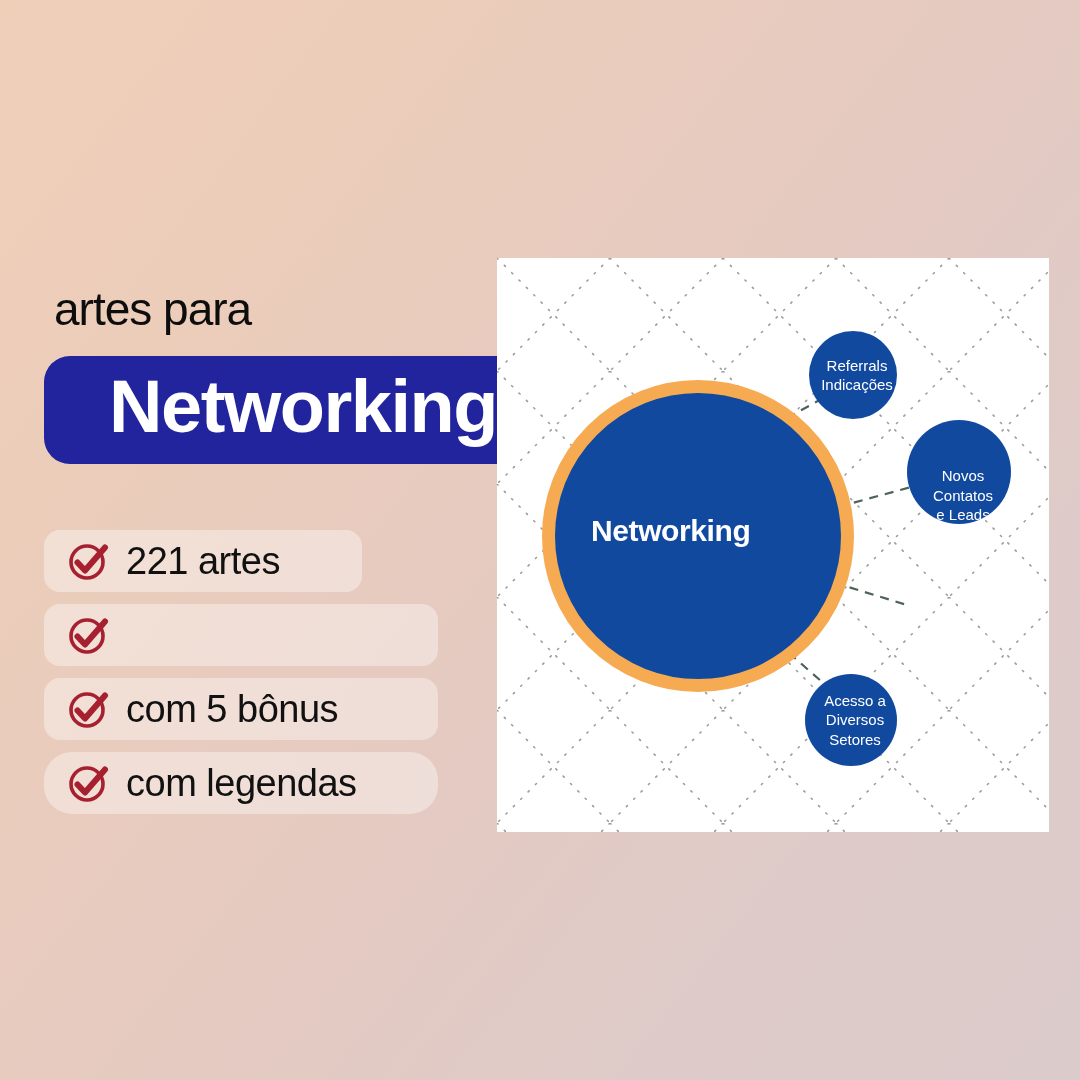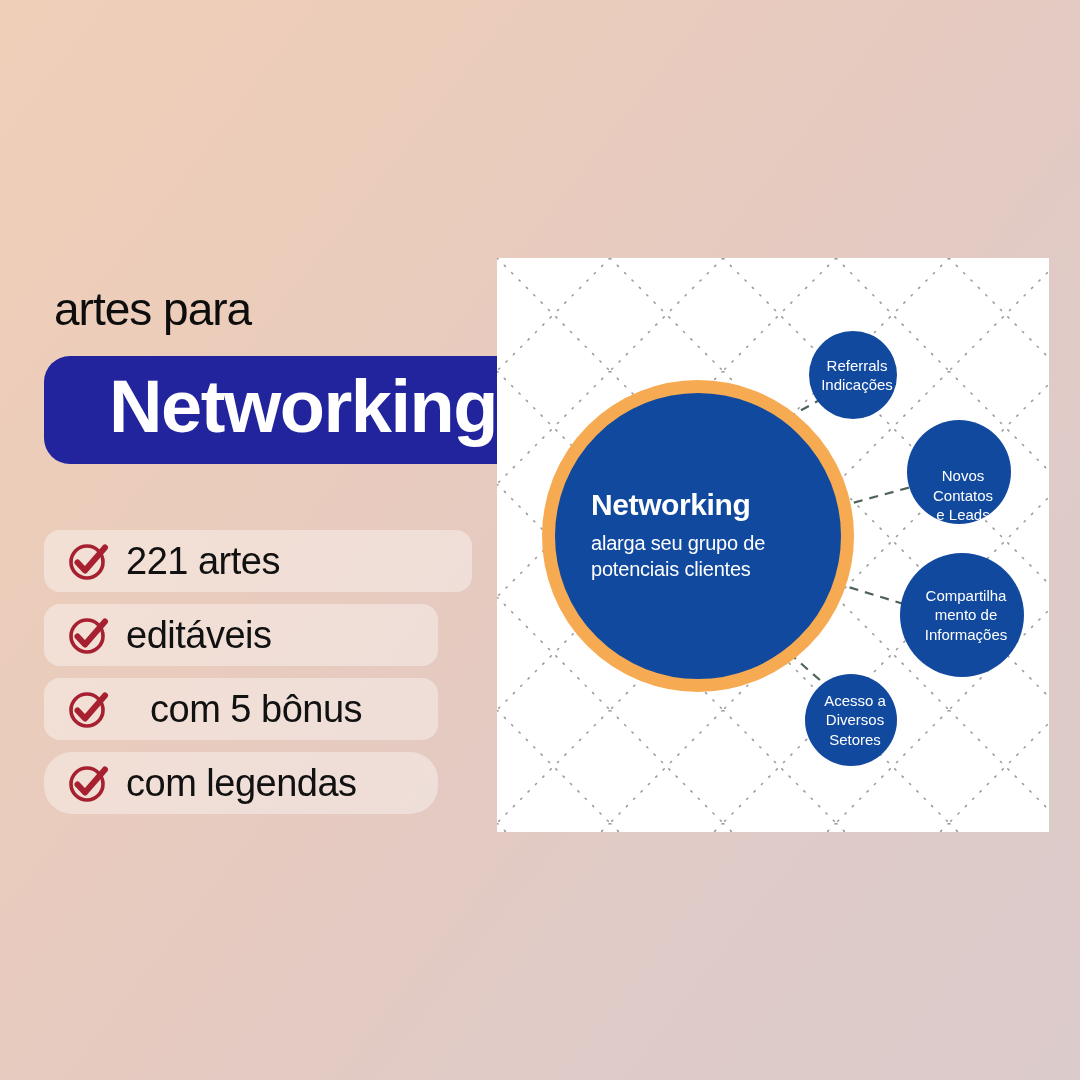--- a/index.html
+++ b/index.html
@@ -64,23 +64,23 @@
     position: relative;
     height: 62px;
     margin-bottom: 12px;
     background: rgba(255,255,255,0.38);
     border-radius: 16px;
     display: flex;
     align-items: center;
     padding-left: 22px;
     box-sizing: border-box;
   }
-  .check-row.w1 { width: 428px; }
+  .check-row.w1 { width: 318px; }
   .check-row.w2 { width: 394px; }
-  .check-row.w3 { width: 394px; gap: 24px; }
+  .check-row.w3 { width: 394px; }
   .check-row.w4 { width: 394px; border-radius: 28px; }
 
   .check-icon {
     width: 44px;
     height: 44px;
     flex: 0 0 44px;
     position: relative;
     margin-right: 16px;
   }
   .check-icon svg { display: block; overflow: visible; }
@@ -194,21 +194,20 @@
         <span class="check-label">221 artes</span>
       </div>
 
       <div class="check-row w2">
         <span class="check-icon">
           <svg width="44" height="44" viewBox="0 0 44 44">
             <circle cx="21" cy="23" r="16" fill="none" stroke="#a62030" stroke-width="3.6"></circle>
             <path d="M11.5 23.5 L19 31.5 L39 8.5" fill="none" stroke="#a62030" stroke-width="6" stroke-linecap="round" stroke-linejoin="round"></path>
           </svg>
         </span>
-        <span class="check-label">editáveis</span>
       </div>
 
       <div class="check-row w3">
         <span class="check-icon">
           <svg width="44" height="44" viewBox="0 0 44 44">
             <circle cx="21" cy="23" r="16" fill="none" stroke="#a62030" stroke-width="3.6"></circle>
             <path d="M11.5 23.5 L19 31.5 L39 8.5" fill="none" stroke="#a62030" stroke-width="6" stroke-linecap="round" stroke-linejoin="round"></path>
           </svg>
         </span>
         <span class="check-label">com 5 bônus</span>
@@ -244,40 +243,33 @@
         <line x1="326" y1="253" x2="418" y2="228"></line>
         <line x1="322" y1="320" x2="410" y2="347"></line>
         <line x1="292" y1="395" x2="332" y2="430"></line>
       </g>
     </svg>
 
     <div class="diagram">
 
       <div class="hub" style="left:45px; top:122px; width:312px; height:312px;">
         <div class="hub-title">Networking</div>
-        <div class="hub-sub">alarga seu grupo de
-potenciais clientes</div>
       </div>
 
       <div class="node" style="left:312px; top:73px; width:88px; height:88px;">
         <span class="node-label">Referrals
 Indicações</span>
       </div>
 
       <div class="node" style="left:410px; top:162px; width:104px; height:104px;align-items:flex-end;">
         <span class="node-label">Novos
 Contatos
 e Leads</span>
       </div>
 
-      <div class="node" style="left:403px; top:295px; width:124px; height:124px;">
-        <span class="node-label">Compartilha
-mento de
-Informações</span>
-      </div>
 
       <div class="node" style="left:308px; top:416px; width:92px; height:92px;">
         <span class="node-label">Acesso a
 Diversos
 Setores</span>
       </div>
 
     </div>
   </div>
 

